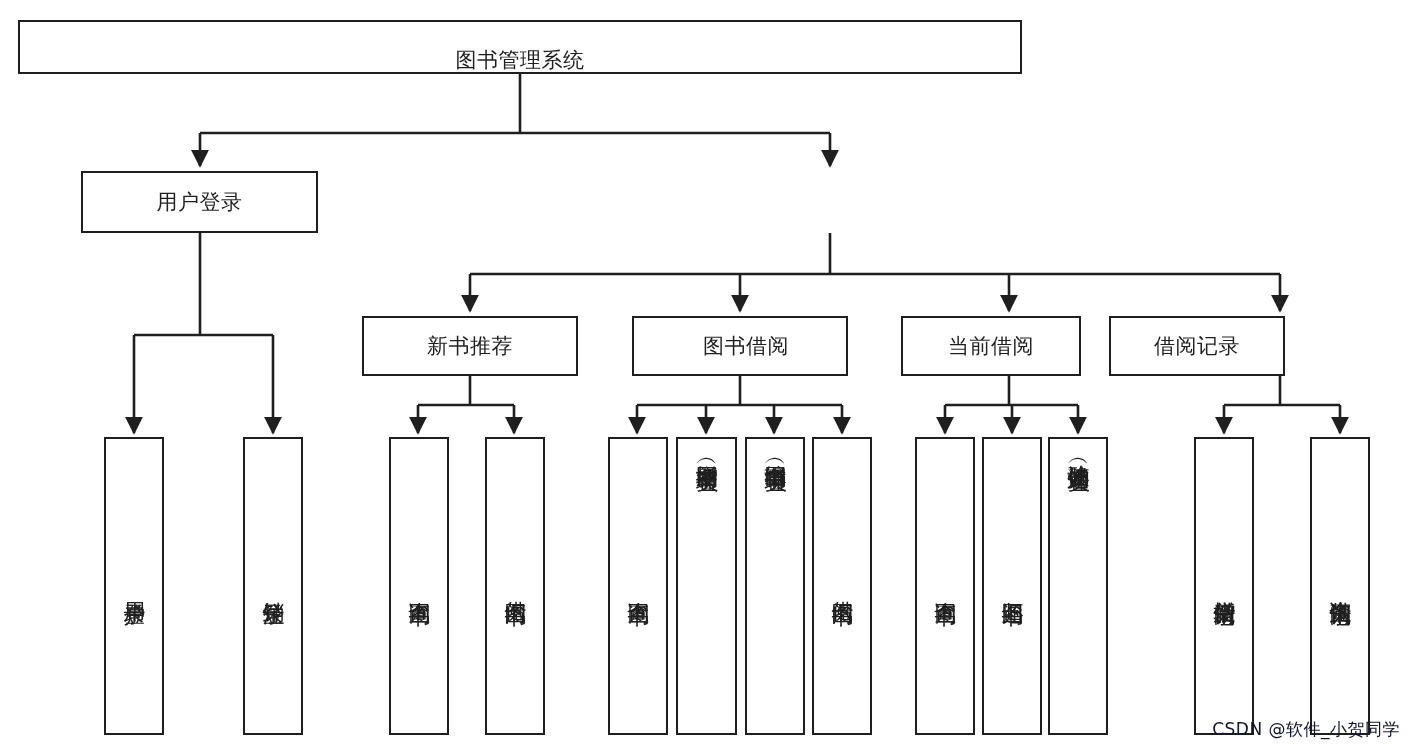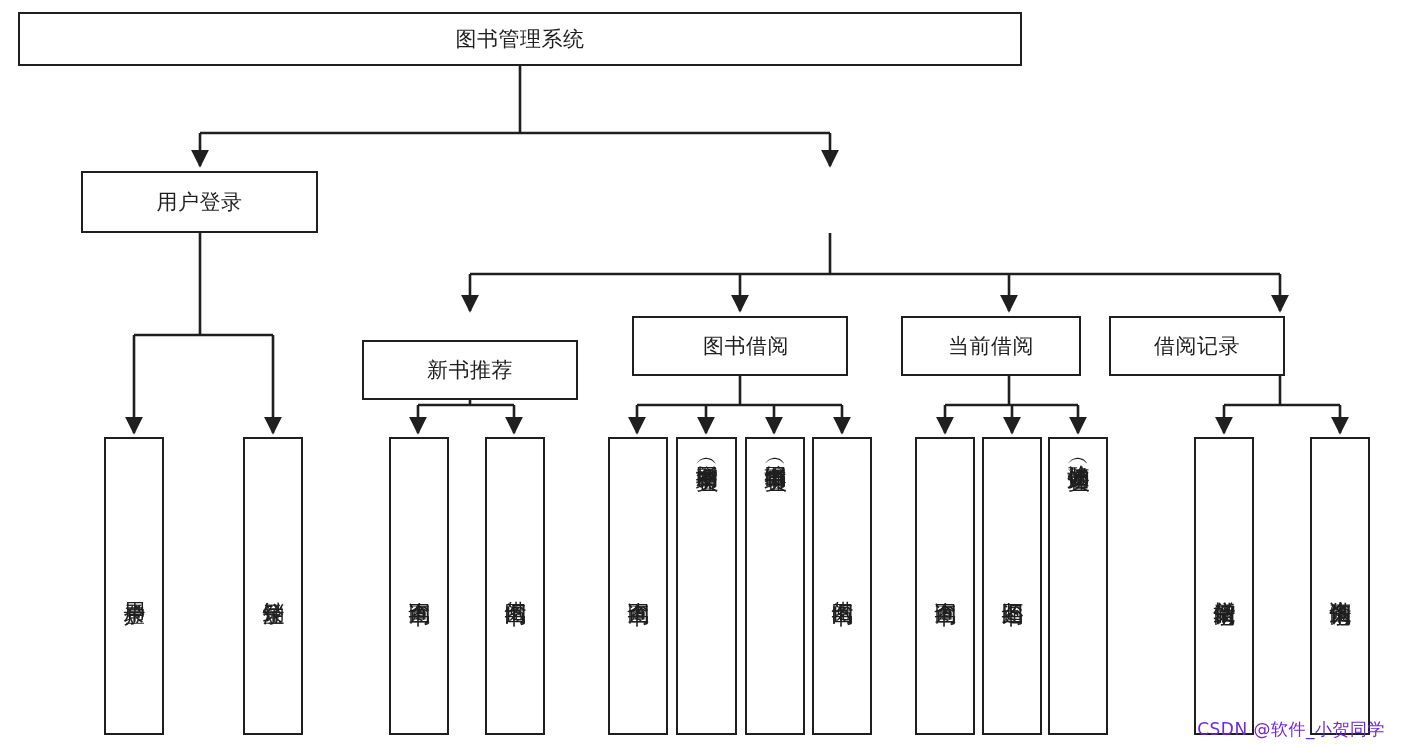--- a/index.html
+++ b/index.html
@@ -60,24 +60,24 @@
     letter-spacing: 1px;
     white-space: nowrap;
     color: #1f1f1f;
   }
   .leaf-box.center-v {
     align-items: center;
     padding-top: 0;
   }
   #watermark {
     position: absolute;
-    right: 20px;
+    right: 5px;
     bottom: 6px;
     font-size: 17px;
-    color: #6d28d9;
+    color: #0f172a;
     letter-spacing: 0.5px;
     white-space: nowrap;
     pointer-events: none;
   }
 </style>
 </head>
 <body>
 
 <div id="canvas">
 
@@ -124,29 +124,29 @@
       <path d="M 1012 405 L 1012 433" marker-end="url(#arrow)"></path>
       <path d="M 1078 405 L 1078 433" marker-end="url(#arrow)"></path>
 
       <path d="M 1280 376 L 1280 405"></path>
       <path d="M 1224 405 L 1340 405"></path>
       <path d="M 1224 405 L 1224 433" marker-end="url(#arrow)"></path>
       <path d="M 1340 405 L 1340 433" marker-end="url(#arrow)"></path>
     </g>
   </svg>
 
-  <div class="node-box" style="left:18px; top:12px; width:1004px; height:54px;">
+  <div class="node-box" style="left:18px; top:20px; width:1004px; height:54px;align-items:flex-end;">
     <span class="node-label">图书管理系统</span>
   </div>
 
   <div class="node-box" style="left:81px; top:171px; width:237px; height:62px;">
     <span class="node-label">用户登录</span>
   </div>
 
-  <div class="node-box" style="left:362px; top:316px; width:216px; height:60px;margin-top:24px;">
+  <div class="node-box" style="left:362px; top:316px; width:216px; height:60px;">
     <span class="node-label">新书推荐</span>
   </div>
   <div class="node-box" style="left:632px; top:316px; width:216px; height:60px;padding-left:12px;">
     <span class="node-label">图书借阅</span>
   </div>
   <div class="node-box" style="left:901px; top:316px; width:180px; height:60px;">
     <span class="node-label">当前借阅</span>
   </div>
   <div class="node-box" style="left:1109px; top:316px; width:176px; height:60px;">
     <span class="node-label">借阅记录</span>

